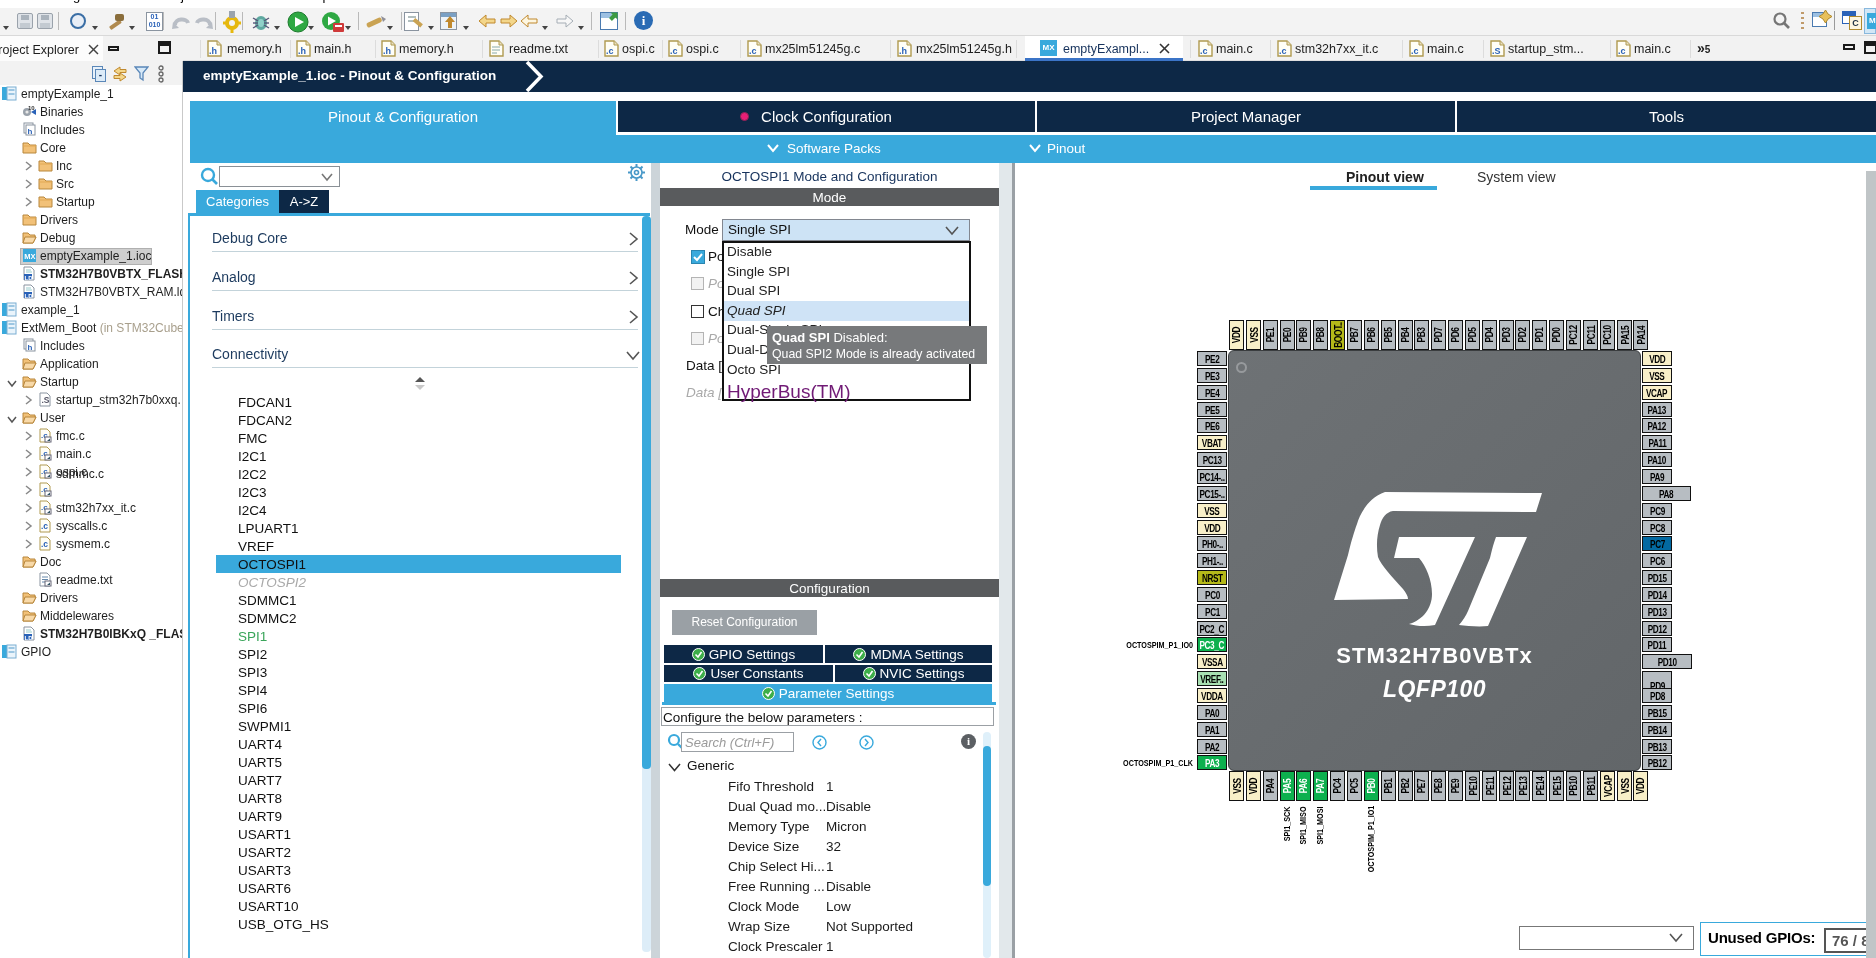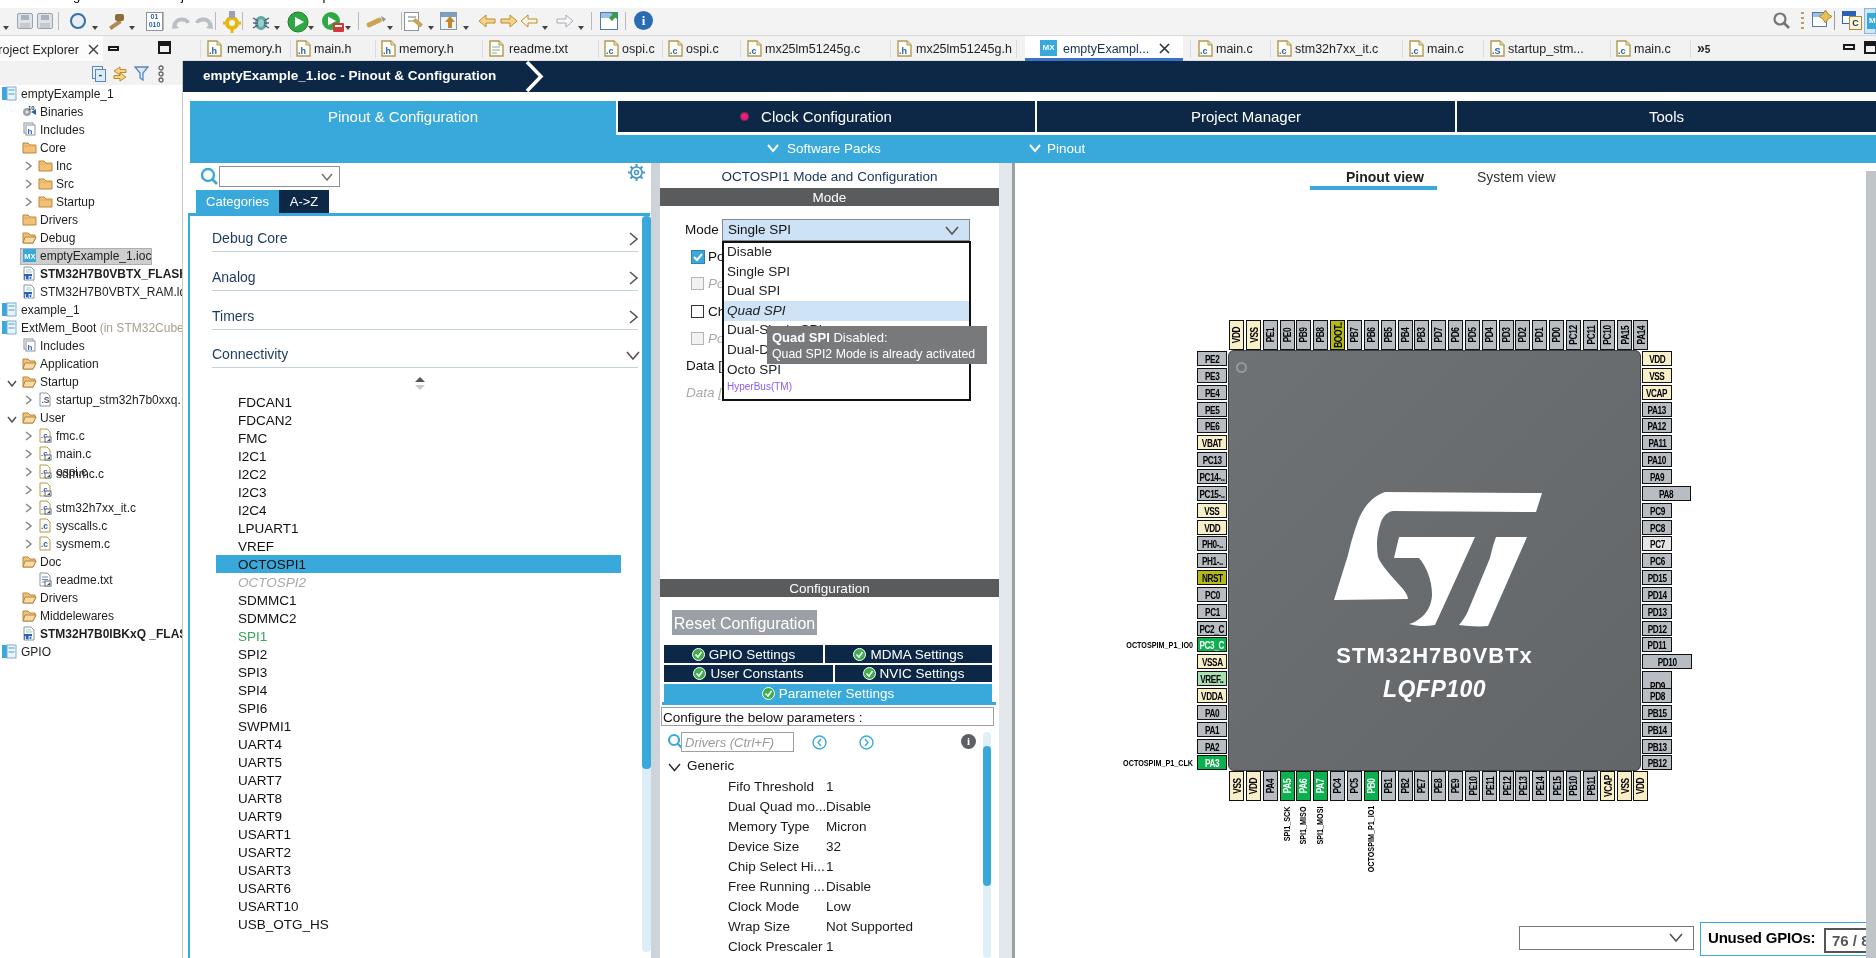--- a/index.html
+++ b/index.html
@@ -675,28 +675,28 @@
 <div class="a" style="left:686px;top:385px;font-size:13.5px;color:#a9a9a9;font-style:italic">Data [</div>
 <div class="a" style="left:722px;top:241px;width:249px;height:160px;background:#fff;border:2px solid #111"></div>
 <div class="a" style="left:727px;top:244.0px;font-size:13.5px;color:#222">Disable</div>
 <div class="a" style="left:727px;top:263.6px;font-size:13.5px;color:#222">Single SPI</div>
 <div class="a" style="left:727px;top:283.2px;font-size:13.5px;color:#222">Dual SPI</div>
 <div class="a" style="left:724px;top:300.8px;width:245px;height:20px;background:#cfe3f6"></div>
 <div class="a" style="left:727px;top:302.8px;font-size:13.5px;color:#222;font-style:italic">Quad SPI</div>
 <div class="a" style="left:727px;top:322.4px;font-size:13.5px;color:#222">Dual-Single SPI</div>
 <div class="a" style="left:727px;top:342.0px;font-size:13.5px;color:#222">Dual-Dual SPI</div>
 <div class="a" style="left:727px;top:361.6px;font-size:13.5px;color:#222">Octo SPI</div>
-<div class="a" style="left:727px;top:381.20000000000005px;font-size:10px;color:#8b5cf6">HyperBus(TM)</div>
+<div class="a" style="left:727px;top:381.20000000000005px;font-size:19px;color:#701a75">HyperBus(TM)</div>
 <div class="a" style="left:767px;top:326px;width:220px;height:38px;background:#77797b"></div>
 <div class="a w" style="left:772px;top:330px;font-size:13px"><b>Quad SPI</b> Disabled:</div>
 <div class="a w" style="left:772px;top:347px;font-size:12.7px;transform:scaleX(0.97);transform-origin:left">Quad SPI2 Mode is already activated</div>
 <div class="a" style="left:660px;top:579px;width:339px;height:18px;background:#595b5d"></div>
 <div class="a w" style="left:660px;top:581px;width:339px;text-align:center;font-size:13.5px">Configuration</div>
 <div class="a" style="left:672px;top:610px;width:145px;height:25px;background:#9aa0a5"></div>
-<div class="a w" style="left:672px;top:615px;width:145px;text-align:center;font-size:16px">Reset Configuration</div>
+<div class="a w" style="left:672px;top:615px;width:145px;text-align:center;font-size:12px">Reset Configuration</div>
 <div class="a" style="left:664px;top:645px;width:159px;height:17.5px;background:#0d2846"></div>
 <div class="a w" style="left:664px;top:646.5px;width:159px;text-align:center;font-size:13.5px"><svg width="13" height="13" style="vertical-align:-2px;margin-right:4px">
       <circle cx="6.5" cy="6.5" r="6" fill="#3dae49" stroke="#fff"></circle>
       <path d="M3.5 6.5 L6 9 L9.5 4" fill="none" stroke="#fff" stroke-width="1.6"></path>
     </svg>GPIO Settings</div>
 <div class="a" style="left:825px;top:645px;width:167px;height:17.5px;background:#0d2846"></div>
 <div class="a w" style="left:825px;top:646.5px;width:167px;text-align:center;font-size:13.5px"><svg width="13" height="13" style="vertical-align:-2px;margin-right:4px">
       <circle cx="6.5" cy="6.5" r="6" fill="#3dae49" stroke="#fff"></circle>
       <path d="M3.5 6.5 L6 9 L9.5 4" fill="none" stroke="#fff" stroke-width="1.6"></path>
     </svg>MDMA Settings</div>
@@ -716,21 +716,21 @@
       <path d="M3.5 6.5 L6 9 L9.5 4" fill="none" stroke="#fff" stroke-width="1.6"></path>
     </svg>Parameter Settings</div>
 <div class="a lb" style="left:662px;top:702px;width:334px;height:3px"></div>
 <div class="a" style="left:661px;top:707px;width:333px;height:19px;background:#fff;border:1px solid #9ba0a5"></div>
 <div class="a" style="left:663px;top:710px;font-size:13.5px;color:#111">Configure the below parameters :</div>
 <svg class="a" style="left:667px;top:733px" width="17" height="17">
     <circle cx="7" cy="7" r="5" fill="none" stroke="#39a9dc" stroke-width="2.2"></circle>
     <line x1="11" y1="11" x2="15" y2="15" stroke="#39a9dc" stroke-width="2.4"></line>
   </svg>
 <div class="a" style="left:681px;top:732px;width:113px;height:20px;background:#fff;border:1px solid #9ba0a5"></div>
-<div class="a" style="left:685px;top:735px;font-size:13px;color:#9a9a9a;font-style:italic">Drivers (Ctrl+F)</div>
+<div class="a" style="left:685px;top:735px;font-size:13px;color:#9a9a9a;font-style:italic">Search (Ctrl+F)</div>
 <svg class="a" style="left:812px;top:735px" width="15" height="15">
     <circle cx="7.5" cy="7.5" r="6.5" fill="none" stroke="#39a9dc" stroke-width="1.4"></circle>
     <path d="M9 4 L6 7.5 L9 11" fill="none" stroke="#39a9dc" stroke-width="1.4"></path>
   </svg>
 <svg class="a" style="left:859px;top:735px" width="15" height="15">
     <circle cx="7.5" cy="7.5" r="6.5" fill="none" stroke="#39a9dc" stroke-width="1.4"></circle>
     <path d="M6 4 L9 7.5 L6 11" fill="none" stroke="#39a9dc" stroke-width="1.4"></path>
   </svg>
 <div class="a" style="left:961px;top:734px;width:15px;height:15px;border-radius:50%;background:#5b5f63;color:#fff;font-size:11px;font-weight:bold;text-align:center;line-height:15px;font-family:'Liberation Serif',serif">i</div>
 <svg class="a" style="left:668px;top:762px" width="13" height="11">
@@ -875,21 +875,21 @@
   </div>
 <div class="pin" style="left:1642px;top:486px;width:49px;height:15px;background:#b7bdc2">
     <span class="pt" style="color:#000">PA8</span>
   </div>
 <div class="pin" style="left:1642px;top:503px;width:30px;height:15px;background:#b7bdc2">
     <span class="pt" style="color:#000">PC9</span>
   </div>
 <div class="pin" style="left:1642px;top:520px;width:30px;height:15px;background:#b7bdc2">
     <span class="pt" style="color:#000">PC8</span>
   </div>
-<div class="pin" style="left:1642px;top:536px;width:30px;height:15px;background:#e5e5e5">
+<div class="pin" style="left:1642px;top:536px;width:30px;height:15px;background:#0369a1">
     <span class="pt" style="color:#000">PC7</span>
   </div>
 <div class="pin" style="left:1642px;top:553px;width:30px;height:15px;background:#b7bdc2">
     <span class="pt" style="color:#000">PC6</span>
   </div>
 <div class="pin" style="left:1642px;top:570px;width:30px;height:15px;background:#b7bdc2">
     <span class="pt" style="color:#000">PD15</span>
   </div>
 <div class="pin" style="left:1642px;top:587px;width:30px;height:15px;background:#b7bdc2">
     <span class="pt" style="color:#000">PD14</span>

